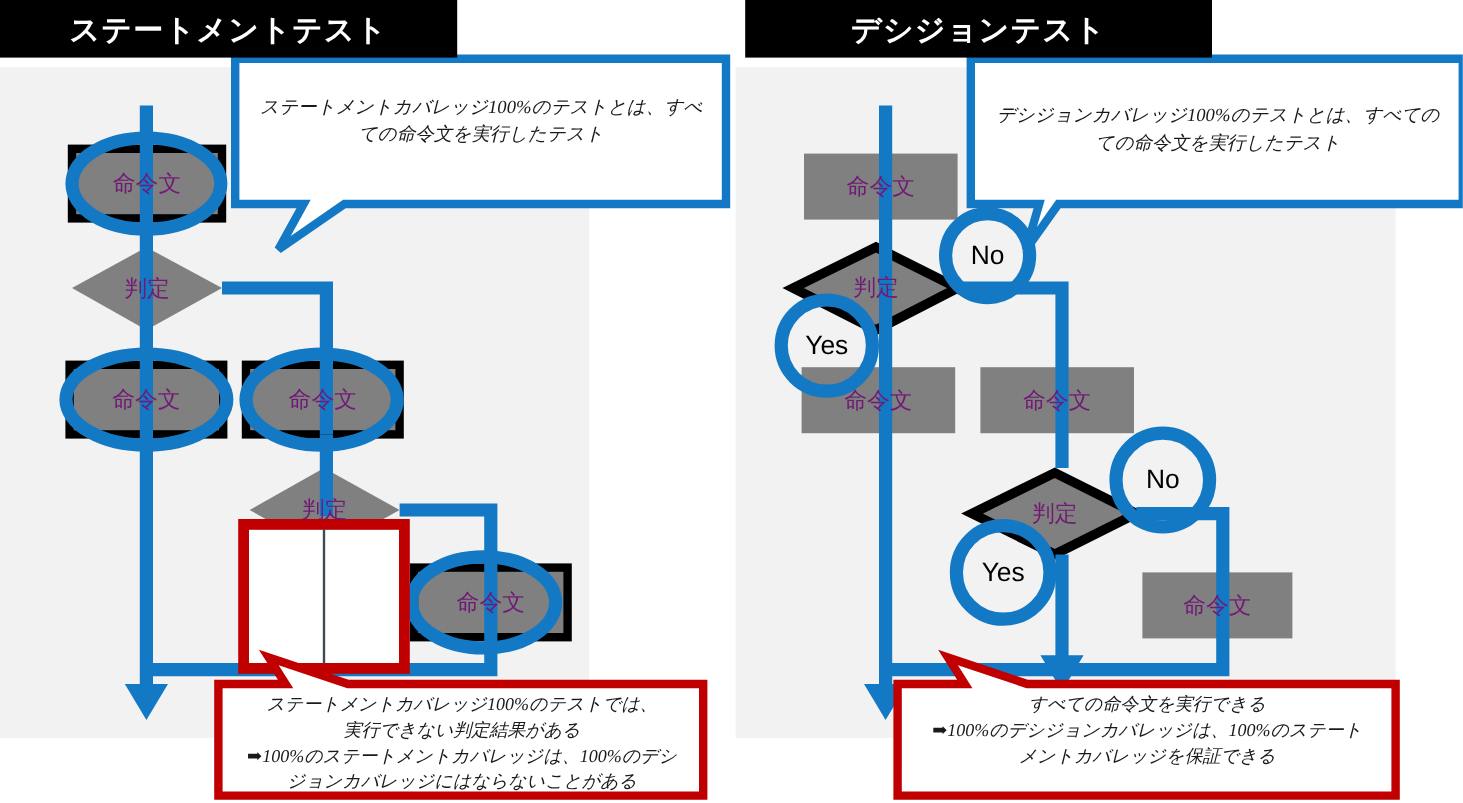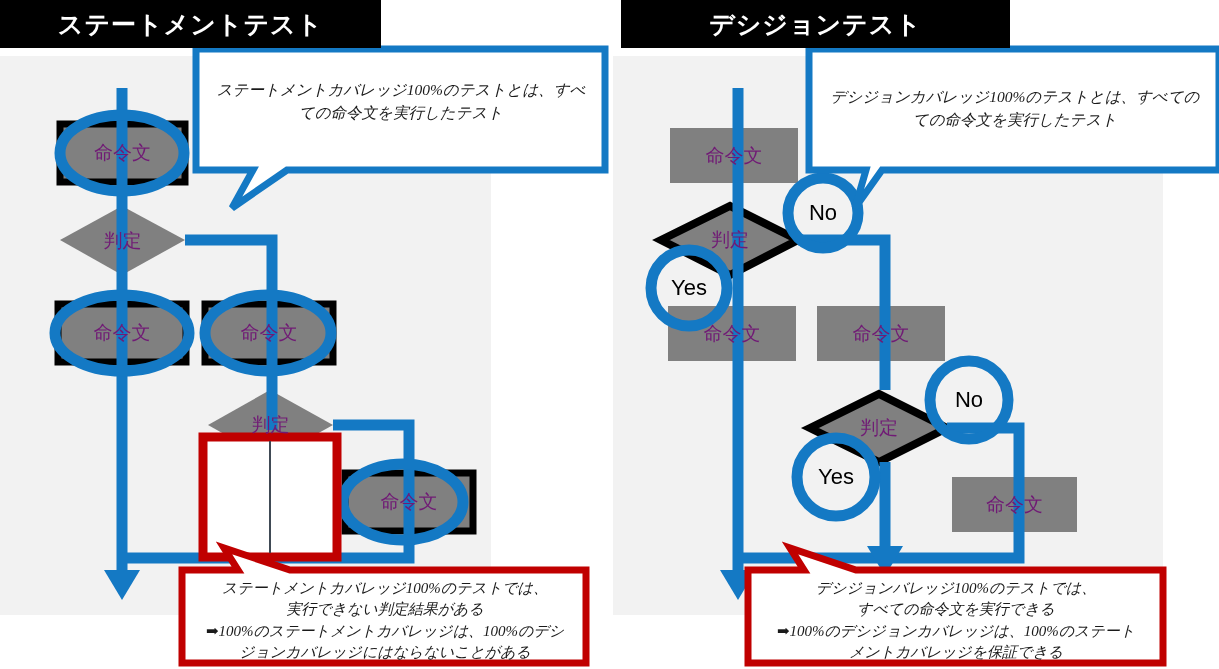--- a/index.html
+++ b/index.html
@@ -144,19 +144,18 @@
   </div>
 
   <div class="callout-text small" style="left:190px;top:578px;width:390px;">
     <div>ステートメントカバレッジ100%のテストでは、</div>
     <div>実行できない判定結果がある</div>
     <div>➡100%のステートメントカバレッジは、100%のデシ</div>
     <div>ジョンカバレッジにはならないことがある</div>
   </div>
 
   <div class="callout-text small" style="left:757px;top:578px;width:398px;">
-    <div>デシジョンバレッジ100%のテストでは、</div>
     <div>すべての命令文を実行できる</div>
     <div>➡100%のデシジョンカバレッジは、100%のステート</div>
     <div>メントカバレッジを保証できる</div>
   </div>
 
 </div>
 
 </body></html>

